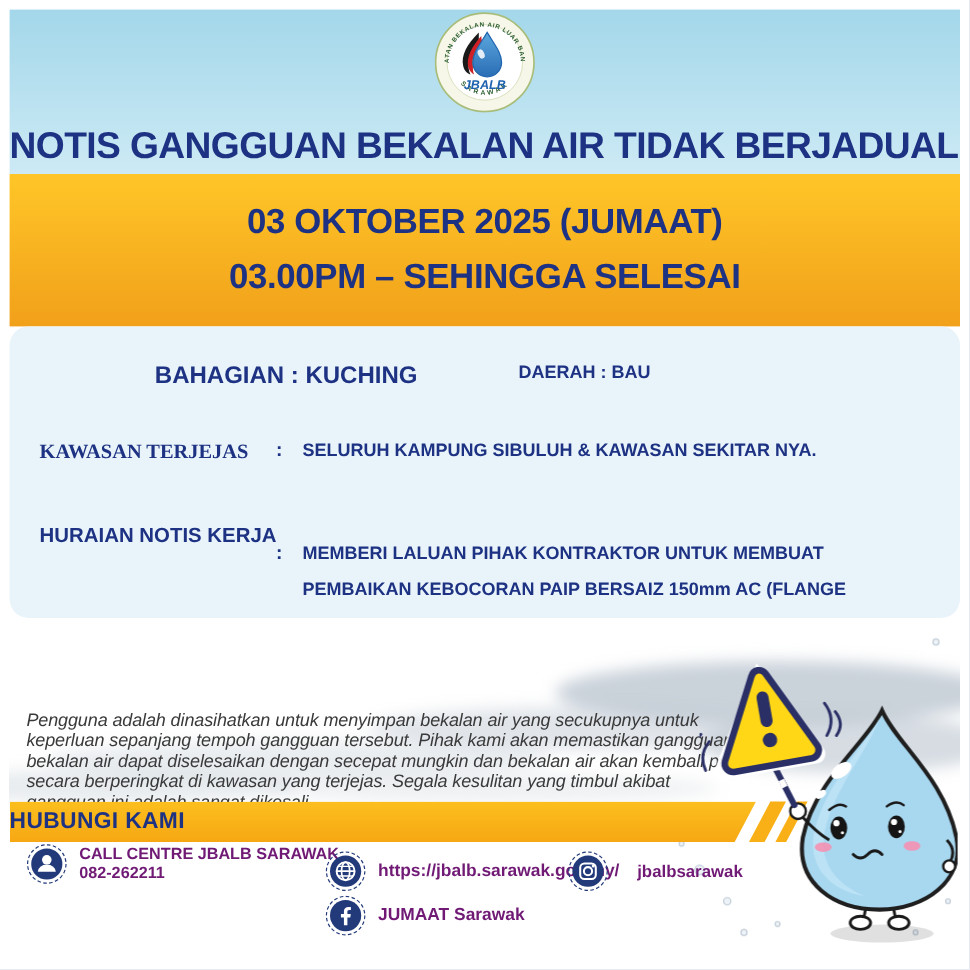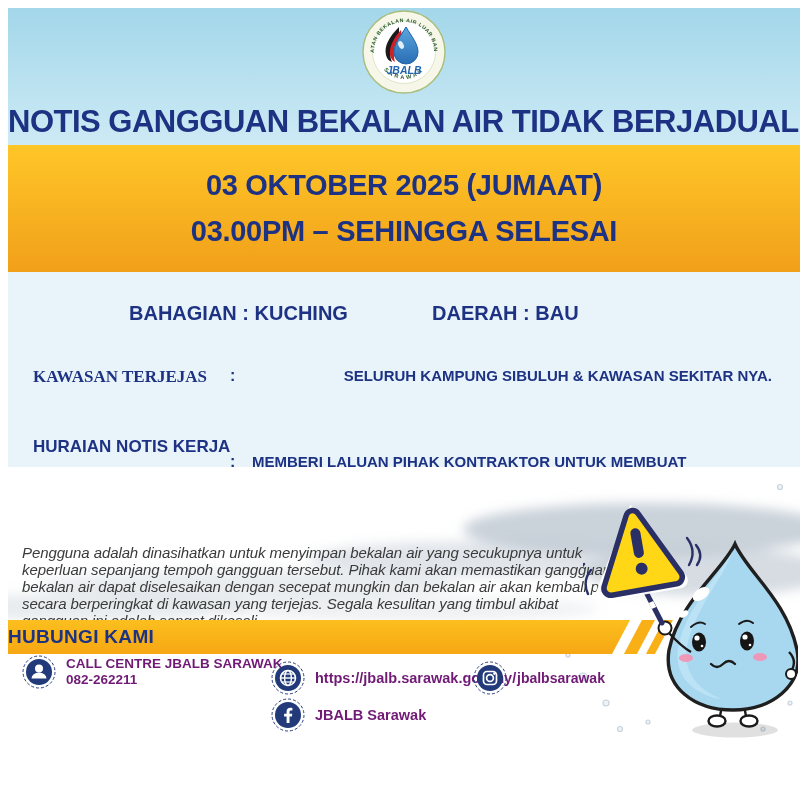--- a/index.html
+++ b/index.html
@@ -20,28 +20,28 @@
   }
 
   
   .date-banner{
     height:127px;flex:none;background:linear-gradient(#ffc628,#f1a01a);
     display:flex;flex-direction:column;align-items:center;justify-content:center;gap:13px;
   }
   .date-line{font-size:29px;font-weight:800;color:#1d3283;letter-spacing:-.3px;white-space:nowrap;}
 
   
-  .content{height:195px;flex:none;background:#e9f3fa;position:relative;color:#1d3283;}
+  .content{height:243px;flex:none;background:#e9f3fa;position:relative;color:#1d3283;border-radius:16px;}
   .region-row{position:absolute;top:30px;left:0;width:100%;}
   .region-bahagian{position:absolute;left:121px;font-size:20px;font-weight:800;white-space:nowrap;}
-  .region-daerah{position:absolute;left:424px;font-size:20px;font-weight:800;white-space:nowrap;}
+  .region-daerah{position:absolute;left:424px;font-size:15px;font-weight:800;white-space:nowrap;}
   .detail-label{position:absolute;left:25px;font-size:17px;font-weight:800;white-space:nowrap;}
   .detail-colon{position:absolute;left:222px;font-size:16px;font-weight:800;}
   .detail-value{position:absolute;left:244px;font-size:15px;font-weight:800;width:520px;line-height:30px;}
-  .k-label{top:95px;font-family:Liberation Serif, serif;} .k-colon{top:95px;} .k-value{top:89px;text-align:right;}
+  .k-label{top:95px;font-family:Liberation Serif, serif;} .k-colon{top:95px;} .k-value{top:89px;}
   .h-label{top:165px;} .h-colon{top:181px;} .h-value{top:175px;}
 
   
   .bottom{height:287px;flex:none;background:#ffffff;position:relative;}
   .splash{position:absolute;left:0;top:0;z-index:1;}
   .advisory{
     position:absolute;left:14px;top:77px;width:600px;z-index:2;
     font-size:15px;font-style:italic;color:#3a3a3a;line-height:17px;letter-spacing:-.1px;
   }
   .mascot{position:absolute;left:575px;top:35px;z-index:4;}
@@ -58,21 +58,21 @@
   .stripe-b{left:656px;width:9px;}
 
   .contact-item{position:absolute;z-index:5;display:flex;align-items:center;}
   .ci-icon{flex:none;}
   .ci-text{color:#701a75;font-weight:800;}
   .ci-call{left:14px;top:188px;}
   .ci-call .ci-text{margin-left:10px;font-size:13.5px;line-height:16px;}
   .ci-web{left:263px;top:194px;}
   .ci-web .ci-text{margin-left:10px;font-size:14.5px;}
   .ci-insta{left:465px;top:194px;}
-  .ci-insta .ci-text{margin-left:10px;font-size:14px;}
+  .ci-insta .ci-text{margin-left:24px;font-size:14px;}
   .ci-fb{left:263px;top:231px;}
   .ci-fb .ci-text{margin-left:10px;font-size:14.5px;}
 </style>
 </head>
 <body>
 
 <div class="poster">
   <div class="inner">
 
     <div class="sky">
@@ -250,18 +250,18 @@
         </svg>
         <span class="ci-text">jbalbsarawak</span>
       </div>
 
       <div class="contact-item ci-fb">
         <svg class="ci-icon" width="34" height="34" viewBox="0 0 34 34">
           <circle cx="17" cy="17" r="16" fill="none" stroke="#223a7a" stroke-width="1" stroke-dasharray="3 2"></circle>
           <circle cx="17" cy="17" r="13" fill="#223a7a"></circle>
           <path d="M18.5,25 v-6.5 h2.4 l0.4,-2.8 h-2.8 v-1.8 c0,-0.9 0.4,-1.5 1.5,-1.5 h1.4 V9.9 c-0.5,-0.1 -1.4,-0.15 -2.1,-0.15 c-2.2,0 -3.7,1.3 -3.7,3.7 v2.25 h-2.5 v2.8 h2.5 V25 Z" fill="#ffffff"></path>
         </svg>
-        <span class="ci-text">JBALB Sarawak</span>
+        <span class="ci-text">JUMAAT Sarawak</span>
       </div>
 
     </div>
   </div>
 </div>
 
 </body></html>

